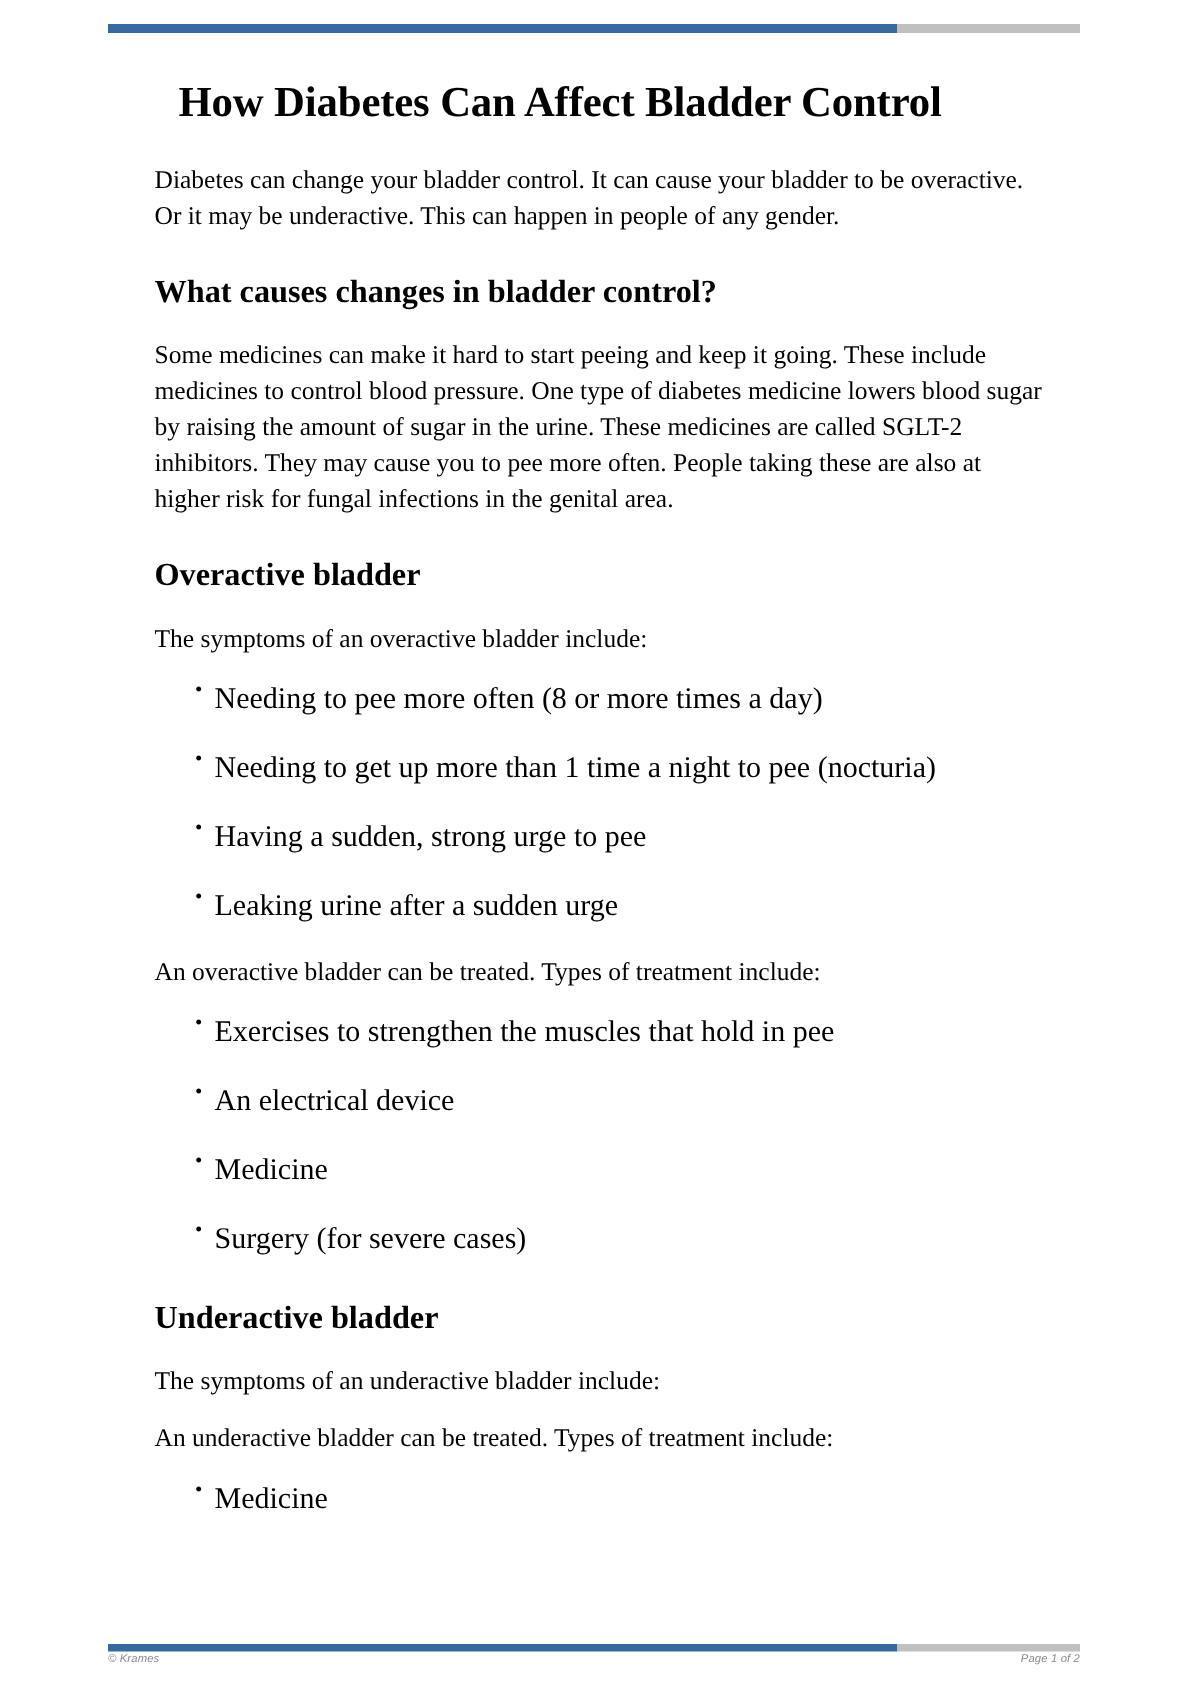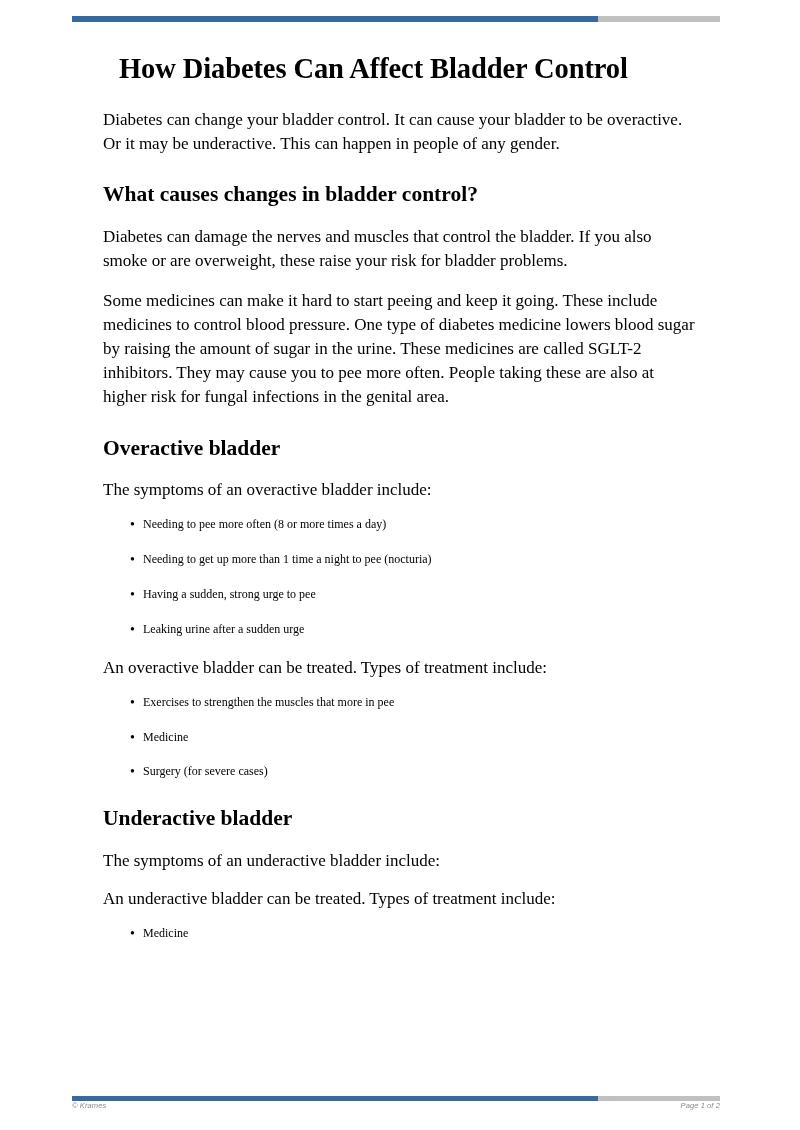--- a/index.html
+++ b/index.html
@@ -123,21 +123,21 @@
   }
 
   ul.bullets {
     list-style: none;
     margin: 0 0 10px 0;
     padding: 0;
   }
   ul.bullets li {
     position: relative;
     font-family: "Liberation Serif", "DejaVu Serif", serif;
-    font-size: 12px;
+    font-size: 20px;
     line-height: 1.4;
     padding-left: 40px;
     margin: 0 0 18px 0;
     color: #000;
   }
   ul.bullets li::before {
     content: "\2022";
     position: absolute;
     left: 27px;
     top: -1px;
@@ -156,34 +156,34 @@
     <div class="seg-gray"></div>
   </div>
 
   <div class="content">
 
     <h1 class="doc-title">How Diabetes Can Affect Bladder Control</h1>
 
     <p class="body-text">Diabetes can change your bladder control. It can cause your bladder to be overactive. Or it may be underactive. This can happen in people of any gender.</p>
 
     <h2 class="section-title">What causes changes in bladder control?</h2>
-    <p class="body-text">Diabetes can damage the nerves and muscles that control the bladder. If you also smoke or are overweight, these raise your risk for bladder problems.</p>
     <p class="body-text">Some medicines can make it hard to start peeing and keep it going. These include medicines to control blood pressure. One type of diabetes medicine lowers blood sugar by raising the amount of sugar in the urine. These medicines are called SGLT-2 inhibitors. They may cause you to pee more often. People taking these are also at higher risk for fungal infections in the genital area.</p>
 
     <h2 class="section-title">Overactive bladder</h2>
     <p class="body-text lead-in">The symptoms of an overactive bladder include:</p>
     <ul class="bullets">
       <li>Needing to pee more often (8 or more times a day)</li>
       <li>Needing to get up more than 1 time a night to pee (nocturia)</li>
       <li>Having a sudden, strong urge to pee</li>
       <li>Leaking urine after a sudden urge</li>
     </ul>
     <p class="body-text lead-in">An overactive bladder can be treated. Types of treatment include:</p>
     <ul class="bullets">
-      <li>Exercises to strengthen the muscles that more in pee</li>
+      <li>Exercises to strengthen the muscles that hold in pee</li>
+      <li>An electrical device</li>
       <li>Medicine</li>
       <li>Surgery (for severe cases)</li>
     </ul>
 
     <h2 class="section-title">Underactive bladder</h2>
     <p class="body-text lead-in">The symptoms of an underactive bladder include:</p>
     <p class="body-text lead-in">An underactive bladder can be treated. Types of treatment include:</p>
     <ul class="bullets">
       <li>Medicine</li>
     </ul>

